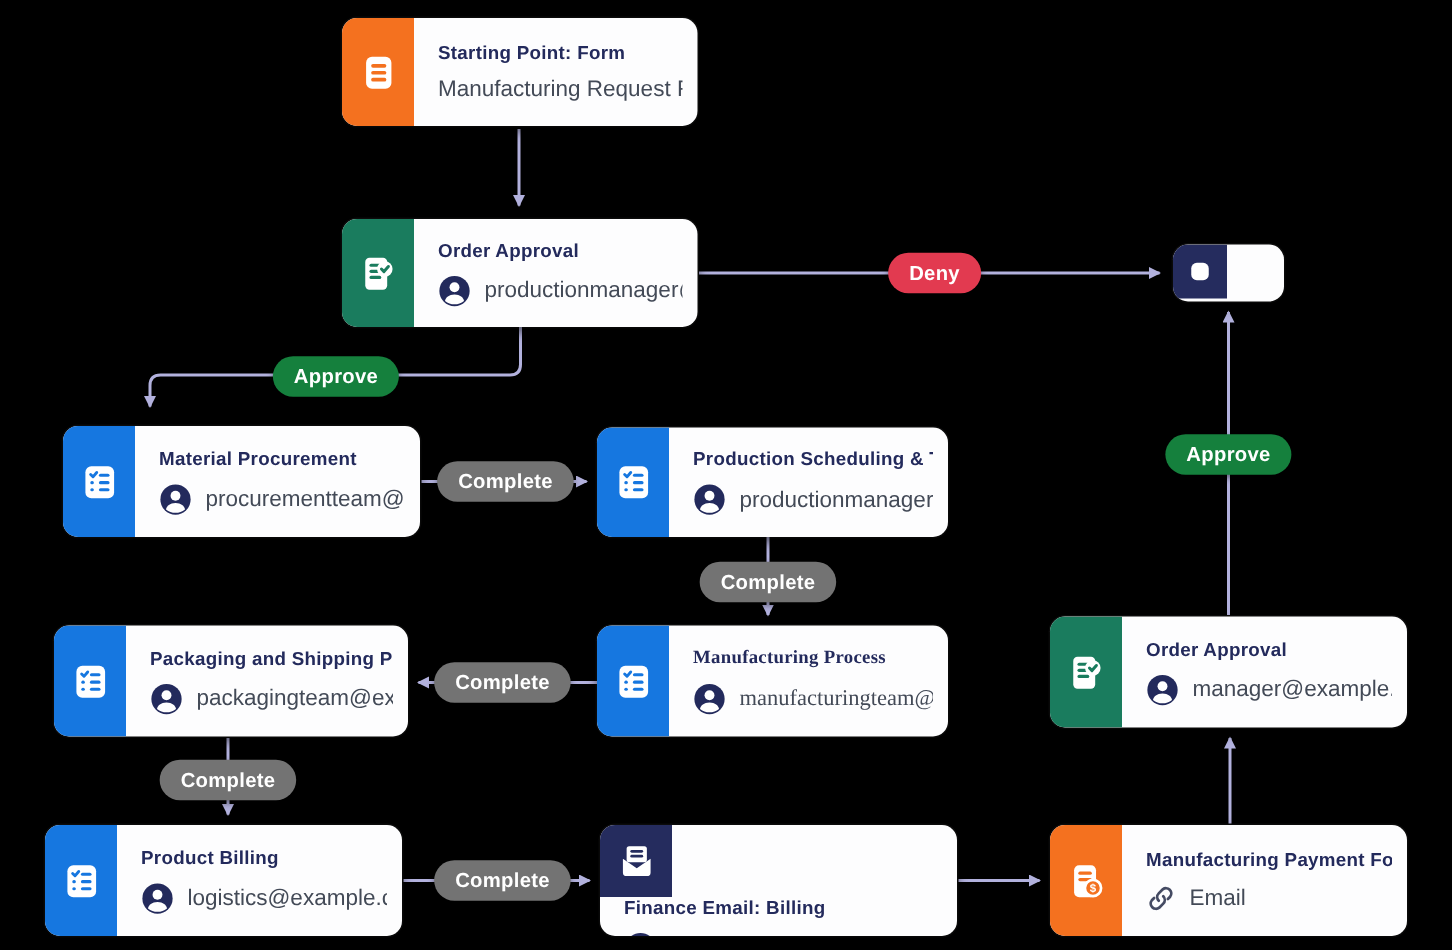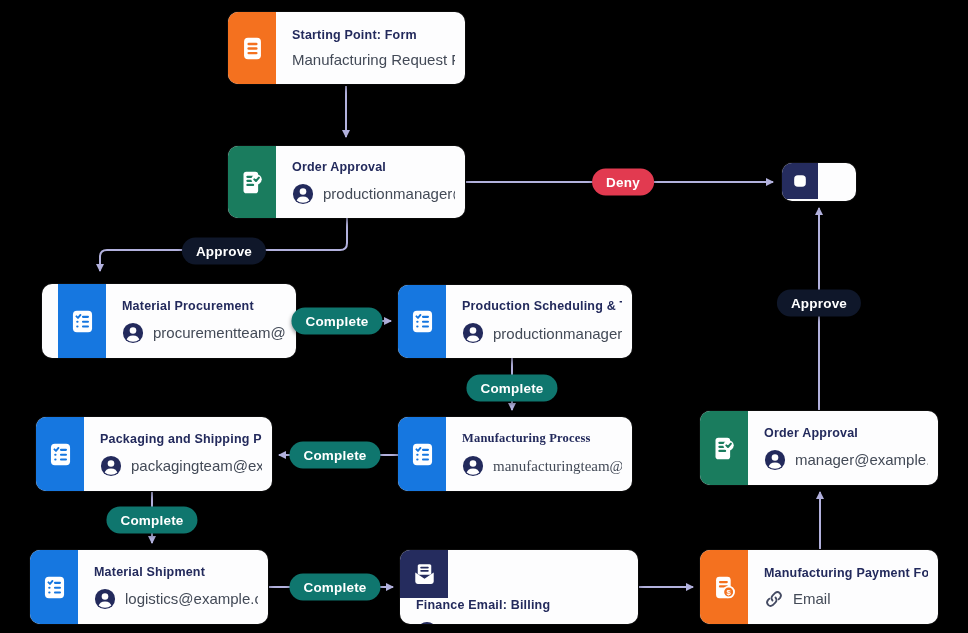--- a/index.html
+++ b/index.html
@@ -33,21 +33,21 @@
   }
   .node-subtitle{
     display:flex;align-items:center;gap:9px;font-size:15px;color:#434a57;
     white-space:nowrap;overflow:hidden;
   }
   .node-subtitle svg{flex:0 0 auto;}
 
   
   #n-start{left:228px;top:12px;width:237px;height:72px;}
   #n-order-approval-top{left:228px;top:146px;width:237px;height:72px;}
-  #n-material{left:42px;top:284px;width:238px;height:74px;padding-left:16px;}
+  #n-material{left:42px;top:284px;width:238px;height:74px;}
   #n-prod-sched{left:398px;top:285px;width:234px;height:73px;}
   #n-packaging{left:36px;top:417px;width:236px;height:74px;}
   #n-manuf-process{left:398px;top:417px;width:234px;height:74px;font-family:Liberation Serif, serif;}
   #n-order-approval-right{left:700px;top:411px;width:238px;height:74px;}
   #n-product-shipment{left:30px;top:550px;width:238px;height:74px;}
   #n-finance-email{left:400px;top:550px;width:238px;height:74px;flex-direction:column;}
   #n-payment-form{left:700px;top:550px;width:238px;height:74px;}
 
   
   #n-end{left:782px;top:163px;width:74px;height:38px;border-radius:10px;flex-direction:column;}
@@ -61,22 +61,22 @@
   }
 
   
   .badge{
     position:absolute;transform:translate(-50%,-50%);
     height:27px;line-height:27px;padding:0 14px;border-radius:14px;
     color:#fff;font-size:13.5px;font-weight:600;letter-spacing:.2px;
     box-shadow:0 2px 4px rgba(0,0,0,.45);cursor:pointer;white-space:nowrap;
   }
   .badge-deny{background:#e23a50;}
-  .badge-approve{background:#0f172a;}
-  .badge-complete{background:#0f766e;}
+  .badge-approve{background:#15803d;}
+  .badge-complete{background:#737373;}
 </style>
 </head>
 <body>
 
 <div class="canvas">
 
   <svg class="connectors">
     <defs>
       <marker id="arr" markerWidth="9" markerHeight="9" refX="7" refY="4" orient="auto" markerUnits="userSpaceOnUse">
         <path d="M0,0 L8,4 L0,8 Z" fill="#b2b1dd"></path>
@@ -275,21 +275,21 @@
           <rect x="3.5" y="2.5" width="17" height="19" rx="3.5" fill="#fff"></rect>
           <path d="M6.6 7.4 l1.4 1.4 2.2-2.6" stroke="#1677e0" stroke-width="1.7" fill="none" stroke-linecap="round" stroke-linejoin="round"></path>
           <rect x="11.5" y="6.9" width="6.3" height="1.9" rx=".95" fill="#1677e0"></rect>
           <rect x="6.4" y="11.3" width="2.1" height="1.9" rx=".95" fill="#1677e0"></rect>
           <rect x="11.5" y="11.3" width="6.3" height="1.9" rx=".95" fill="#1677e0"></rect>
           <rect x="6.4" y="15.5" width="2.1" height="1.9" rx=".95" fill="#1677e0"></rect>
           <rect x="11.5" y="15.5" width="6.3" height="1.9" rx=".95" fill="#1677e0"></rect>
         </svg>
     </div>
     <div class="node-body">
-      <div class="node-title">Material Shipment</div>
+      <div class="node-title">Product Billing</div>
       <div class="node-subtitle">
         <svg width="22" height="22" viewBox="0 0 24 24">
             <circle cx="12" cy="12" r="11" fill="#232a5c"></circle>
             <circle cx="12" cy="9.3" r="3.6" fill="#fff"></circle>
             <path d="M12 14.6 c-4.1 0-6.4 2.2-6.9 4.6 a11 11 0 0 0 13.8 0 c-.5-2.4-2.8-4.6-6.9-4.6 Z" fill="#fff"></path>
           </svg>
         <span>logistics@example.com</span>
       </div>
     </div>
   </div>

